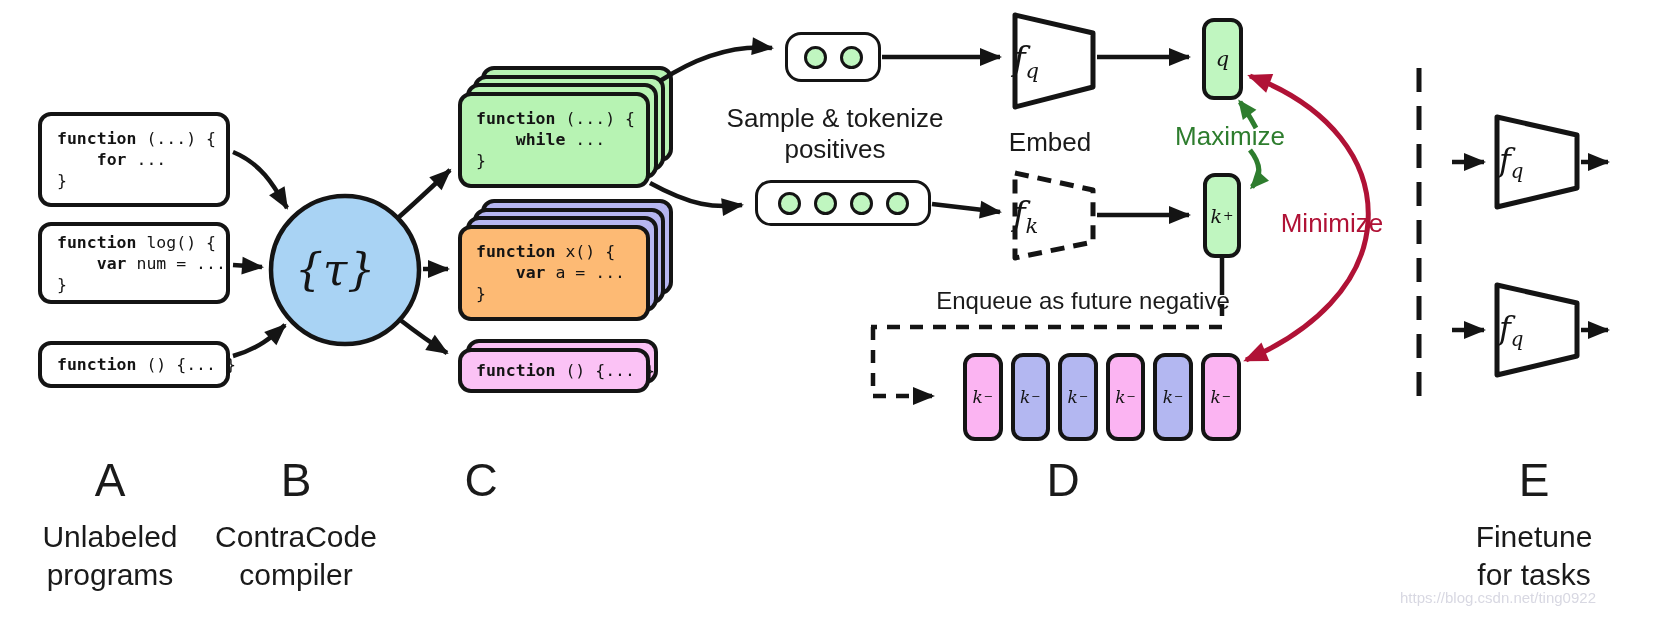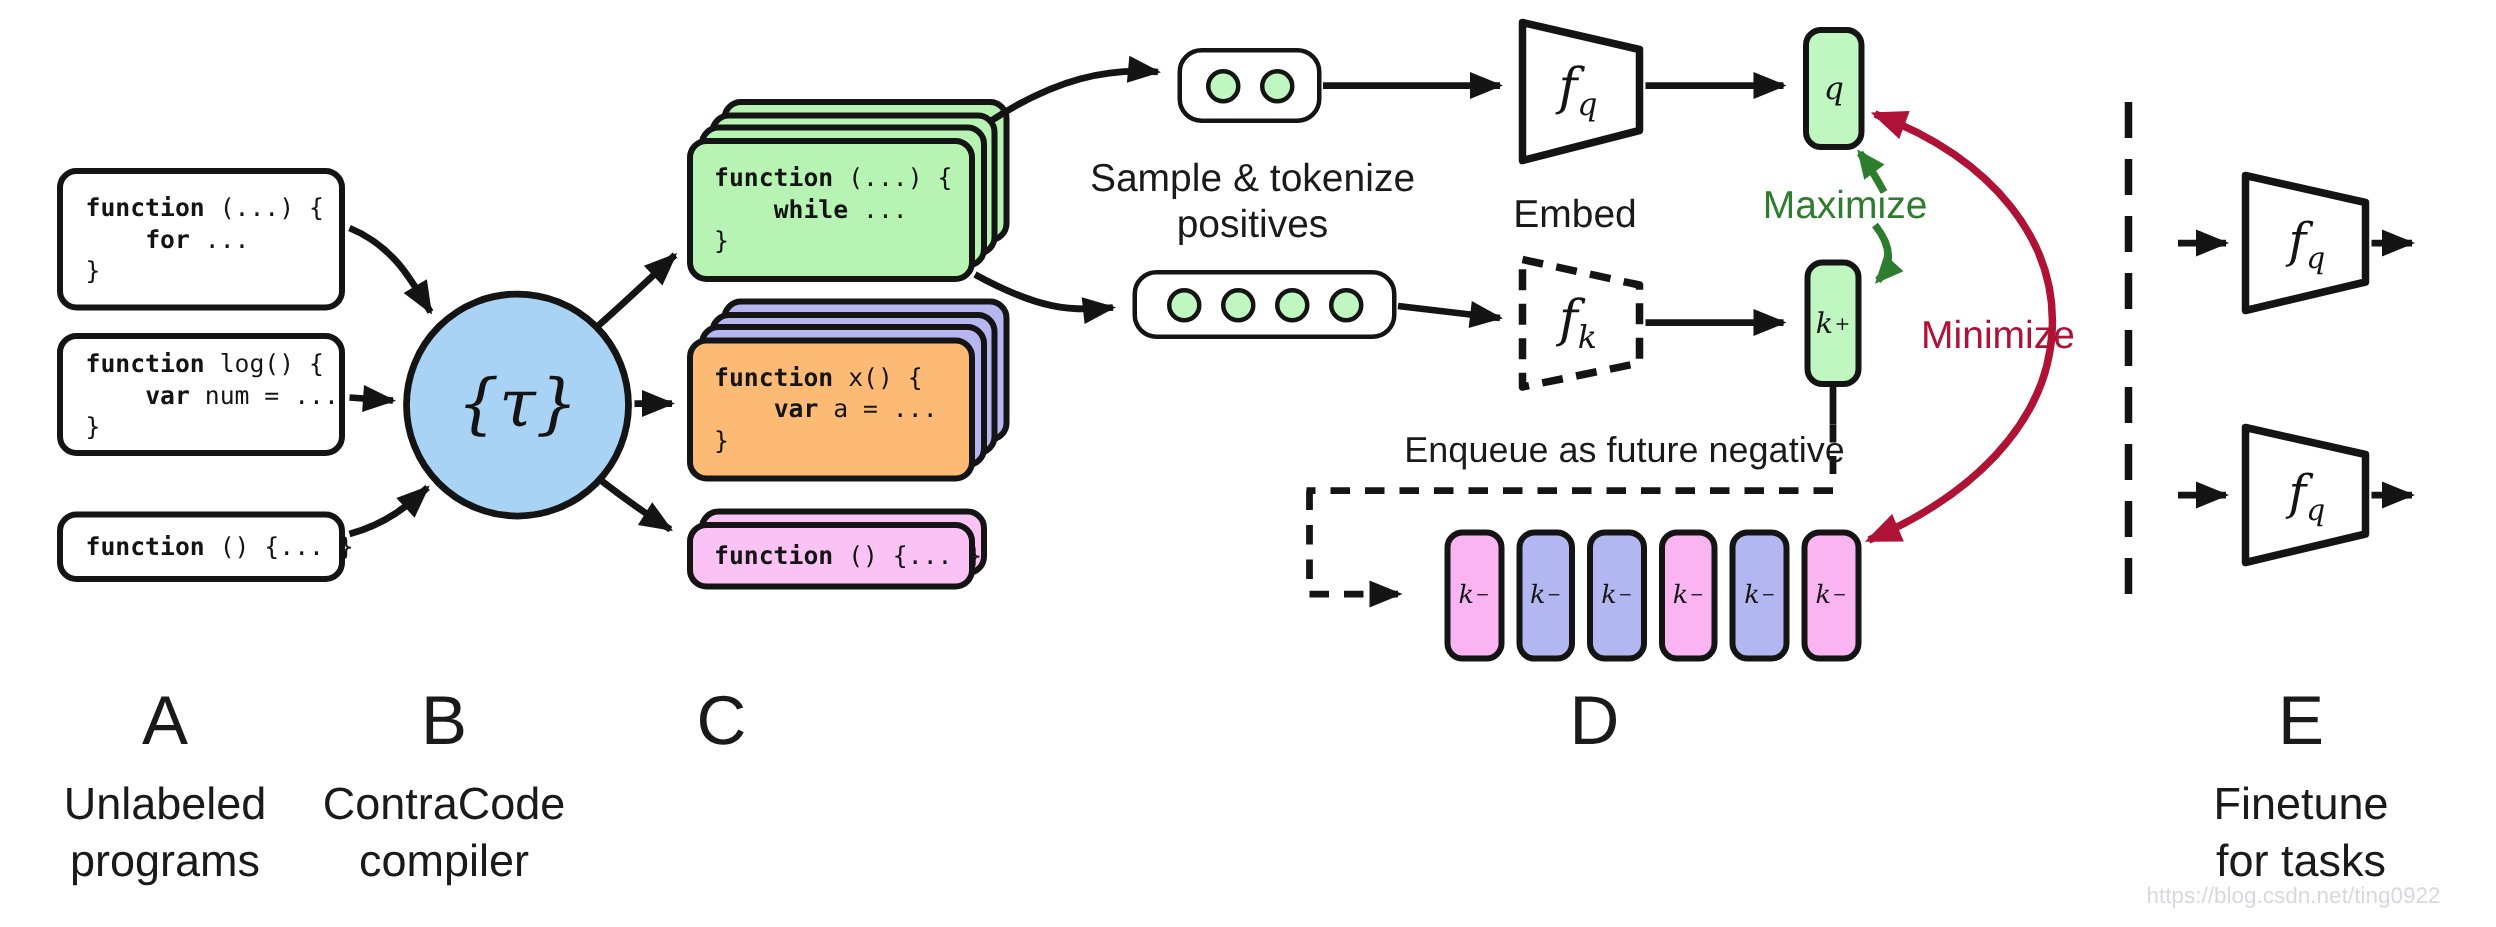--- a/index.html
+++ b/index.html
@@ -26,27 +26,27 @@
           display:flex;align-items:center;justify-content:center;gap:13px;box-sizing:border-box;}
   .tok{width:17px;height:17px;border-radius:50%;background:var(--node-green);border:3.5px solid var(--ink);}
   .pill{position:absolute;border:4.5px solid var(--ink);border-radius:12px;background:var(--node-green);
         display:flex;align-items:center;justify-content:center;box-sizing:border-box;
         font-family:"DejaVu Serif",serif;font-style:italic;color:var(--ink);}
   .qpill{position:absolute;border:4.5px solid var(--ink);border-radius:12px;
          display:flex;align-items:center;justify-content:center;box-sizing:border-box;
          font-family:"DejaVu Serif",serif;font-style:italic;font-size:17px;color:var(--ink);}
   .pill sup,.qpill sup{font-size:0.66em;font-style:italic;margin-left:1px;line-height:0;}
   .mathlabel{position:absolute;font-family:"DejaVu Serif",serif;font-style:italic;
-             text-align:center;color:var(--ink);}
+             text-align:left;color:var(--ink);}
   .mathlabel sub{font-size:0.62em;line-height:0;}
   .caption{position:absolute;text-align:center;font-size:26px;color:#1a1a1a;}
   .section{position:absolute;width:280px;text-align:center;color:#1a1a1a;}
   .sletter{font-size:46px;line-height:52px;}
   .slines{margin-top:12px;font-size:30px;line-height:38px;}
-  .watermark{position:absolute;font-size:15px;color:var(--watermark);text-align:center;}
+  .watermark{position:absolute;font-size:15px;color:var(--watermark);text-align:left;}
   svg .arrow{fill:none;stroke:var(--ink);stroke-width:4.5;}
   svg .shape{fill:#fff;stroke:var(--ink);stroke-width:5;stroke-linejoin:round;}
 </style>
 </head>
 <body>
 
 <div class="stage">
 
   <svg class="layer" width="1664" height="618">
     <circle cx="345" cy="270" r="74" fill="var(--blue)" stroke="var(--ink)" stroke-width="4.5"></circle>

